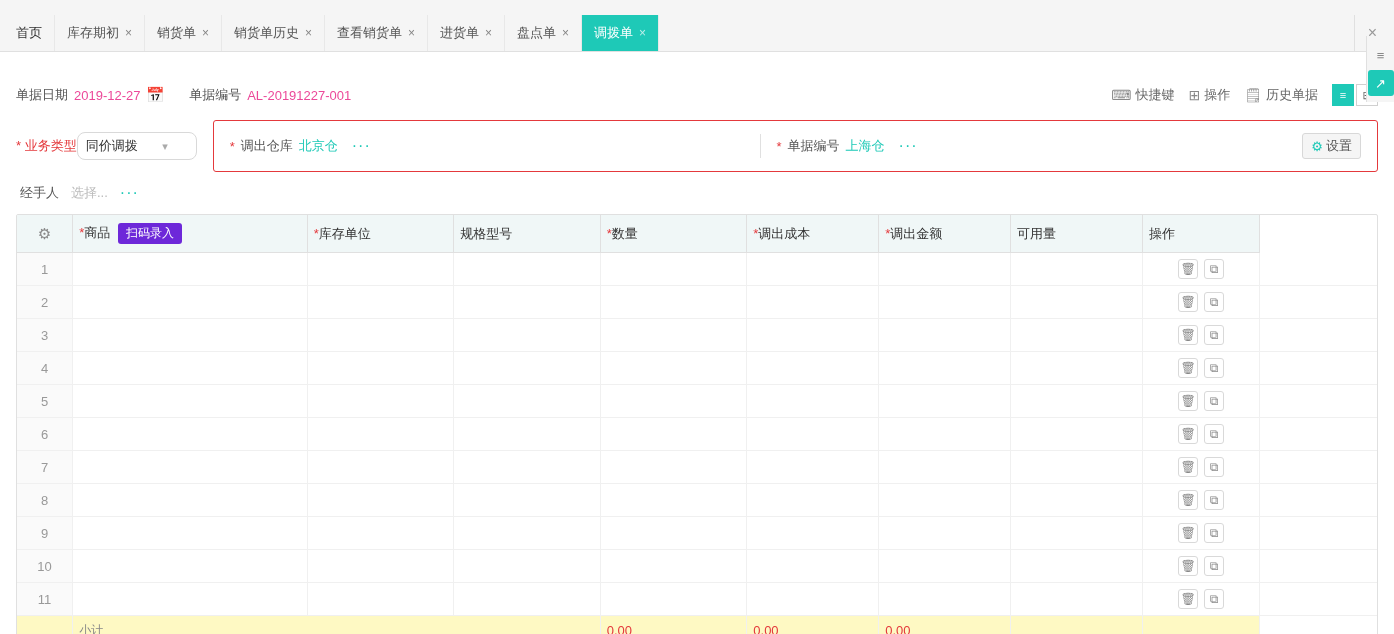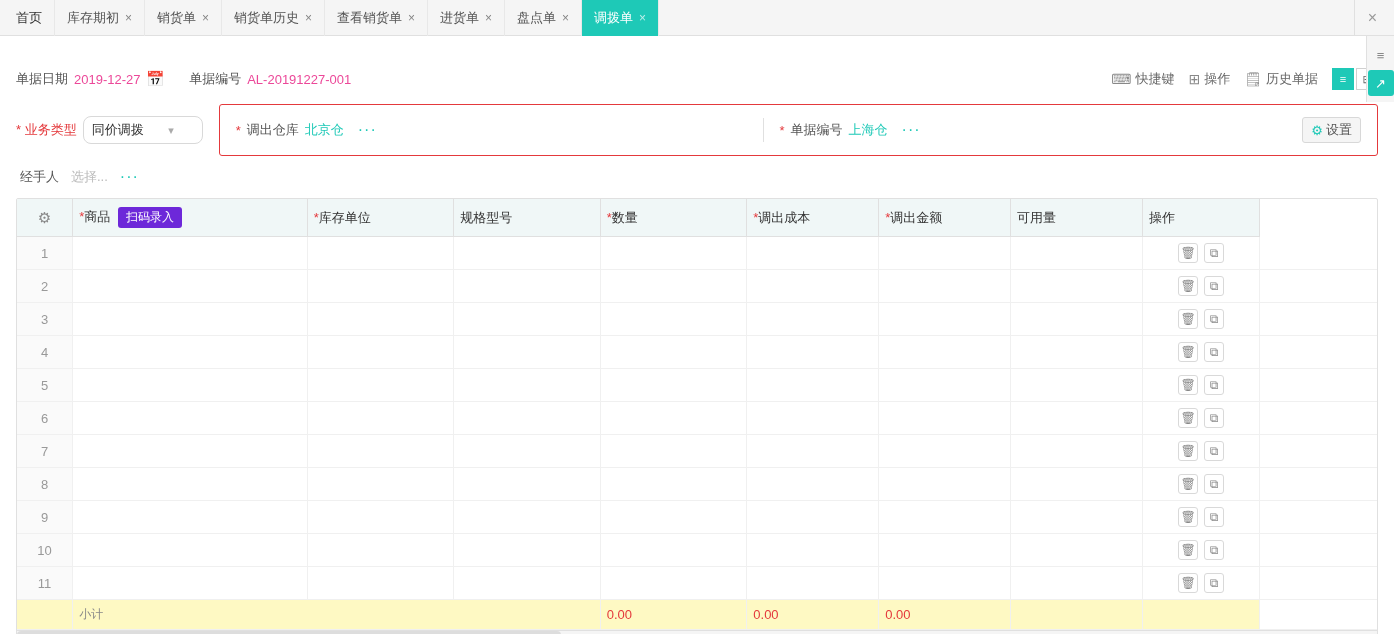--- a/index.html
+++ b/index.html
@@ -1,24 +1,24 @@
 <!DOCTYPE html>
 <html><head>
   <meta charset="utf-8">
   <style>
     * { box-sizing: border-box; margin: 0; padding: 0; font-family: "Microsoft YaHei", "PingFang SC", sans-serif; font-size: 13px; }
     body { background: #fff; color: #333; overflow: hidden; }
 
     
     .tab-bar {
       display: flex;
-      align-items: flex-start;
+      align-items: flex-end;
       background: #f5f5f5;
       border-bottom: 1px solid #e0e0e0;
-      height: 36px;
+      height: 52px;
       padding: 0 4px;
     }
     .tab {
       display: flex;
       align-items: center;
       padding: 0 12px;
       height: 36px;
       cursor: pointer;
       white-space: nowrap;
       color: #555;
@@ -128,21 +128,20 @@
       align-items: center;
       gap: 16px;
       margin-bottom: 12px;
       flex-wrap: wrap;
     }
 
     
     .business-type-field {
       display: flex;
       align-items: center;
-      gap: 6px;
       flex: 0 0 auto;
     }
     .business-type-label { color: #e4393c; font-weight: 500; }
     .business-type-select {
       display: flex; align-items: center; gap: 4px;
       border: 1px solid #d9d9d9;
       border-radius: 8px;
       padding: 4px 28px 4px 8px;
       min-width: 120px;
       position: relative;

